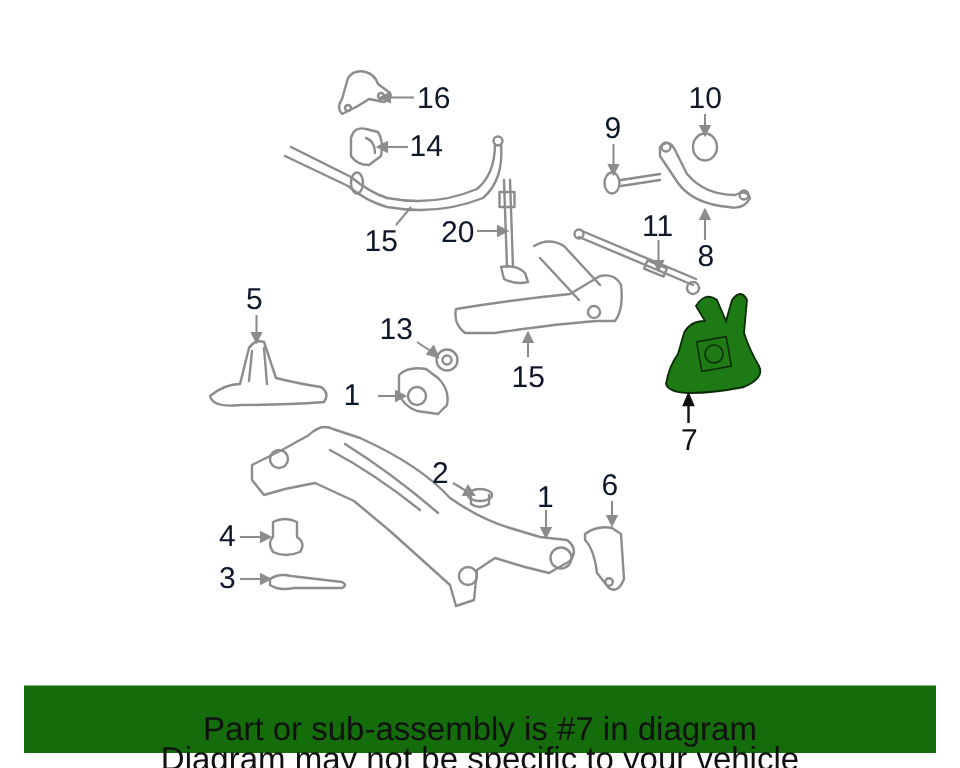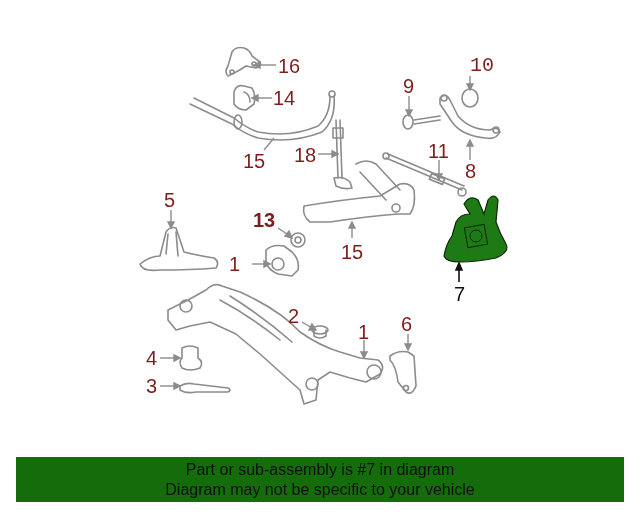--- a/index.html
+++ b/index.html
@@ -1,24 +1,24 @@
 <!DOCTYPE html>
 <html><head>
 <meta charset="utf-8">
 <style>
   html, body { margin: 0; padding: 0; background: #ffffff; }
   body { width: 640px; height: 512px; position: relative; overflow: hidden;
          font-family: "Liberation Sans", sans-serif; }
   #diagram { position: absolute; left: 0; top: 0; width: 640px; height: 450px; }
   .callout { position: absolute; font-family: "Liberation Sans", sans-serif;
-             font-size: 20px; color: #7f1d1d; line-height: 20px; }
+             font-size: 20px; color: #0f172a; line-height: 20px; }
   .callout.hl { color: #111111; }
   #banner { position: absolute; left: 16px; top: 457px; width: 608px; height: 45px;
             background: #146c0a; color: #111111; text-align: center;
-            font-size: 16px; line-height: 20px; padding-top: 3px; box-sizing: border-box; }
+            font-size: 22px; line-height: 20px; padding-top: 19px; box-sizing: border-box; }
   #banner div { white-space: nowrap; }
 </style>
 </head>
 <body>
 
 <svg id="diagram" viewBox="0 0 640 450" xmlns="http://www.w3.org/2000/svg">
   <g fill="none" stroke="#8c8c8c" stroke-width="1.6" stroke-linejoin="round" stroke-linecap="round">
 
     <g>
       <path d="M232 52 Q236 46 244 48 Q250 50 252 56 L260 62 Q262 66 256 68 L246 66 Q240 70 236 72 L228 76 Q224 72 228 66 Z"></path>
@@ -163,27 +163,27 @@
   </g>
   <g stroke="#111111" stroke-width="1.6" fill="#111111">
     <line x1="459" y1="282" x2="459" y2="268"></line>
       <polygon points="459,263 456,270 462,270"></polygon>
   </g>
 </svg>
 
 <div class="callout" style="left:278px;top:56px;">16</div>
 <div class="callout" style="left:273px;top:88px;">14</div>
 <div class="callout" style="left:243px;top:151px;">15</div>
-<div class="callout" style="left:294px;top:145px;">18</div>
+<div class="callout" style="left:294px;top:145px;">20</div>
 <div class="callout" style="left:403px;top:76px;">9</div>
-<div class="callout" style="left:470px;top:56px;font-family:Liberation Mono, monospace;">10</div>
+<div class="callout" style="left:459px;top:56px;">10</div>
 <div class="callout" style="left:465px;top:161px;">8</div>
 <div class="callout" style="left:428px;top:141px;">11</div>
 <div class="callout" style="left:341px;top:242px;">15</div>
-<div class="callout" style="left:253px;top:210px;font-weight:bold;">13</div>
+<div class="callout" style="left:253px;top:210px;">13</div>
 <div class="callout" style="left:229px;top:254px;">1</div>
 <div class="callout" style="left:164px;top:190px;">5</div>
 <div class="callout hl" style="left:454px;top:284px;">7</div>
 <div class="callout" style="left:288px;top:306px;">2</div>
 <div class="callout" style="left:358px;top:322px;">1</div>
 <div class="callout" style="left:401px;top:314px;">6</div>
 <div class="callout" style="left:146px;top:348px;">4</div>
 <div class="callout" style="left:146px;top:376px;">3</div>
 
 <div id="banner">

